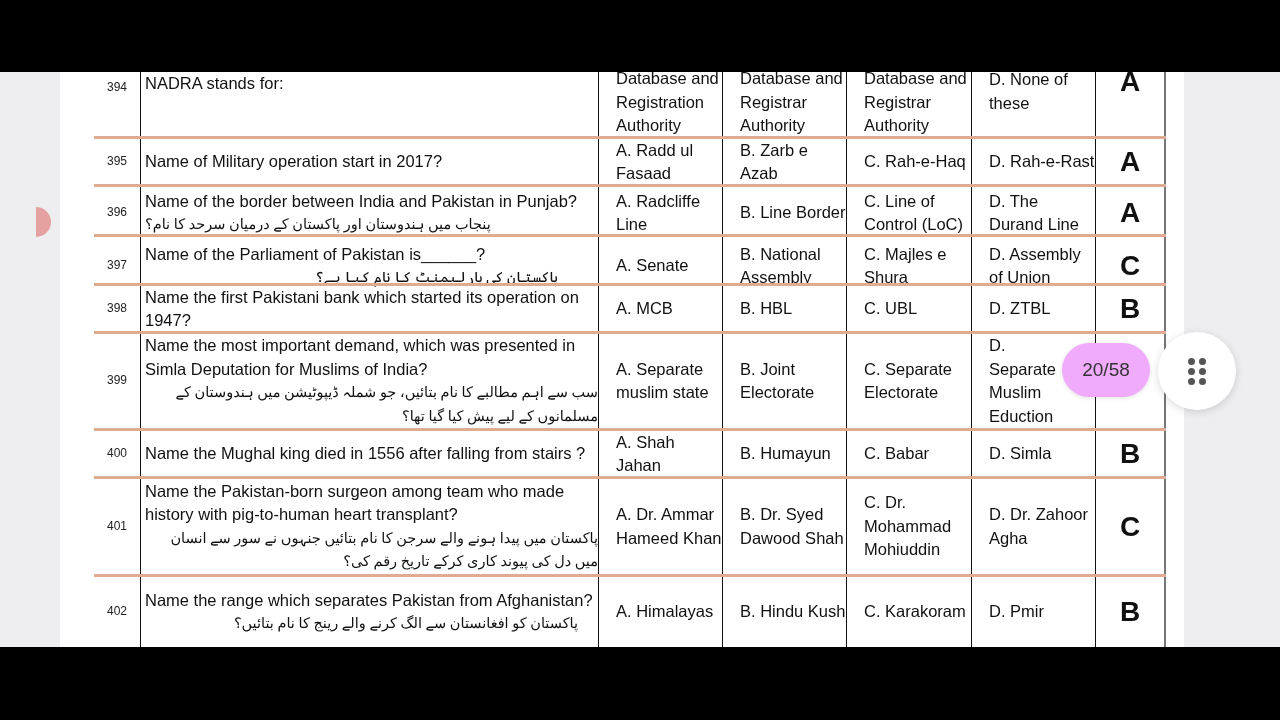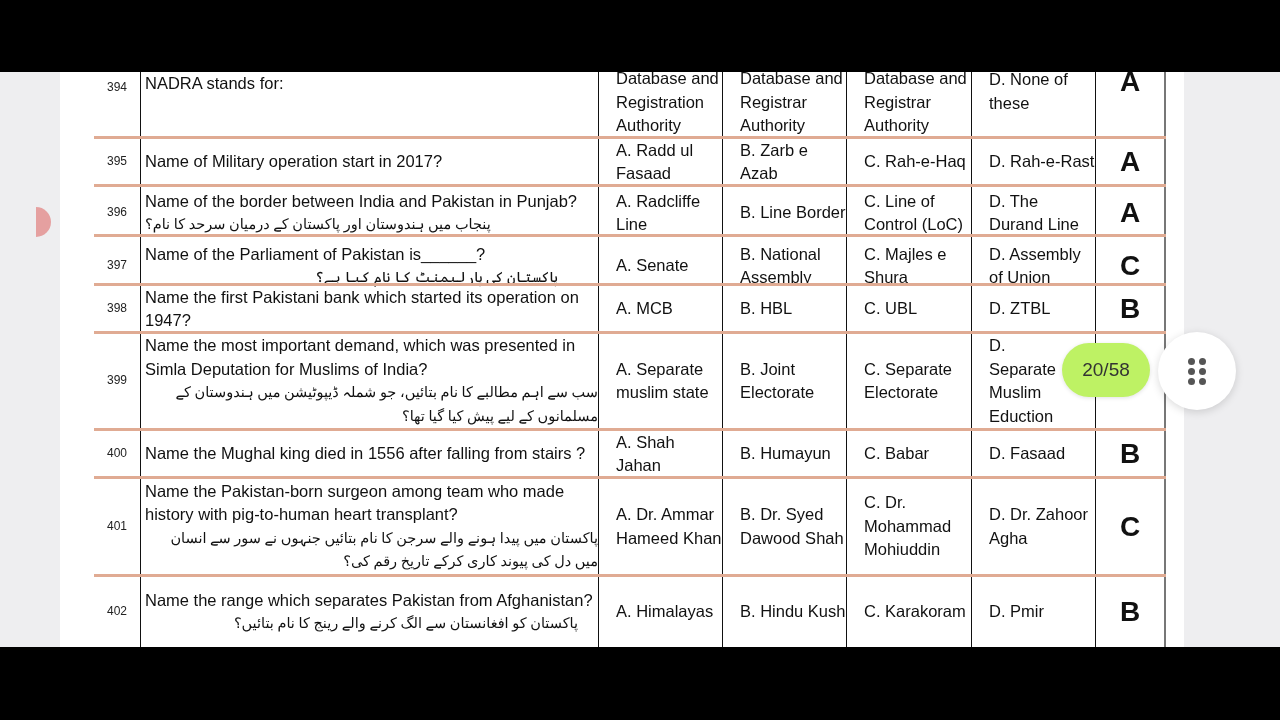--- a/index.html
+++ b/index.html
@@ -36,21 +36,21 @@
   .oB { left:662px; width:124px; }
   .oC { left:786px; width:125px; }
   .oD { left:911px; width:124px; }
   .ans {
     left:1035px; width:71px; border-left:1.5px solid #111; border-right:2px solid #777;
     align-items:center; font-weight:bold; font-size:28px;
   }
   .ur { direction:rtl; text-align:right; unicode-bidi:plaintext; font-family:Liberation Serif, serif; font-size:14.5px; }
   .pagebadge {
     position:absolute; left:1062px; top:344px; width:88px; height:54px;
-    border-radius:27px; background:#bef264; box-shadow:0 1px 4px rgba(0,0,0,0.12);
+    border-radius:27px; background:#f0abfc; box-shadow:0 1px 4px rgba(0,0,0,0.12);
     display:flex; align-items:center; justify-content:center; font-size:19px; color:#333;
   }
   .menu-btn {
     position:absolute; left:1158px; top:332px; width:78px; height:78px; border-radius:50%;
     background:#fff; box-shadow:0 2px 8px rgba(0,0,0,0.15);
     display:flex; align-items:center; justify-content:center;
   }
   .dots { display:grid; grid-template-columns:7px 7px; gap:3px 4px; }
   .dots i { width:7px; height:7px; border-radius:50%; background:#555; display:block; }
   .half-circle {
@@ -147,21 +147,21 @@
     <div class="sep" style="top:356px;"></div>
 
     <div class="row" style="top:359px;height:46px;">
       <div class="cell num">400</div>
       <div class="cell q">
           <span style="white-space:nowrap;">Name the Mughal king died in 1556 after falling from stairs ?</span>
         </div>
       <div class="cell opt oA">A. Shah Jahan</div>
       <div class="cell opt oB">B. Humayun</div>
       <div class="cell opt oC">C. Babar</div>
-      <div class="cell opt oD">D. Fasaad</div>
+      <div class="cell opt oD">D. Simla</div>
       <div class="cell ans">B</div>
     </div>
     <div class="sep" style="top:404px;"></div>
 
     <div class="row" style="top:407px;height:95px;">
       <div class="cell num">401</div>
       <div class="cell q">
         <div>Name the Pakistan-born surgeon among team who made history with pig-to-human heart transplant?</div>
         <div class="ur">پاکستان میں پیدا ہونے والے سرجن کا نام بتائیں جنہوں نے سور سے انسان میں دل کی پیوند کاری کرکے تاریخ رقم کی؟</div>
       </div>

